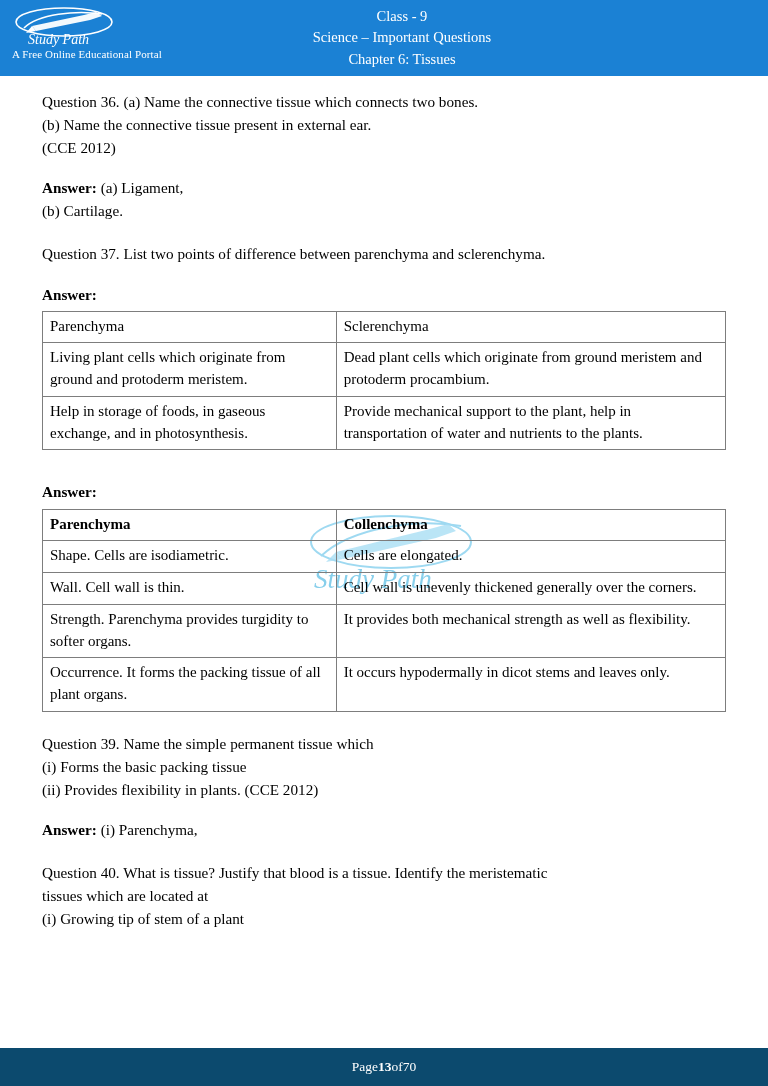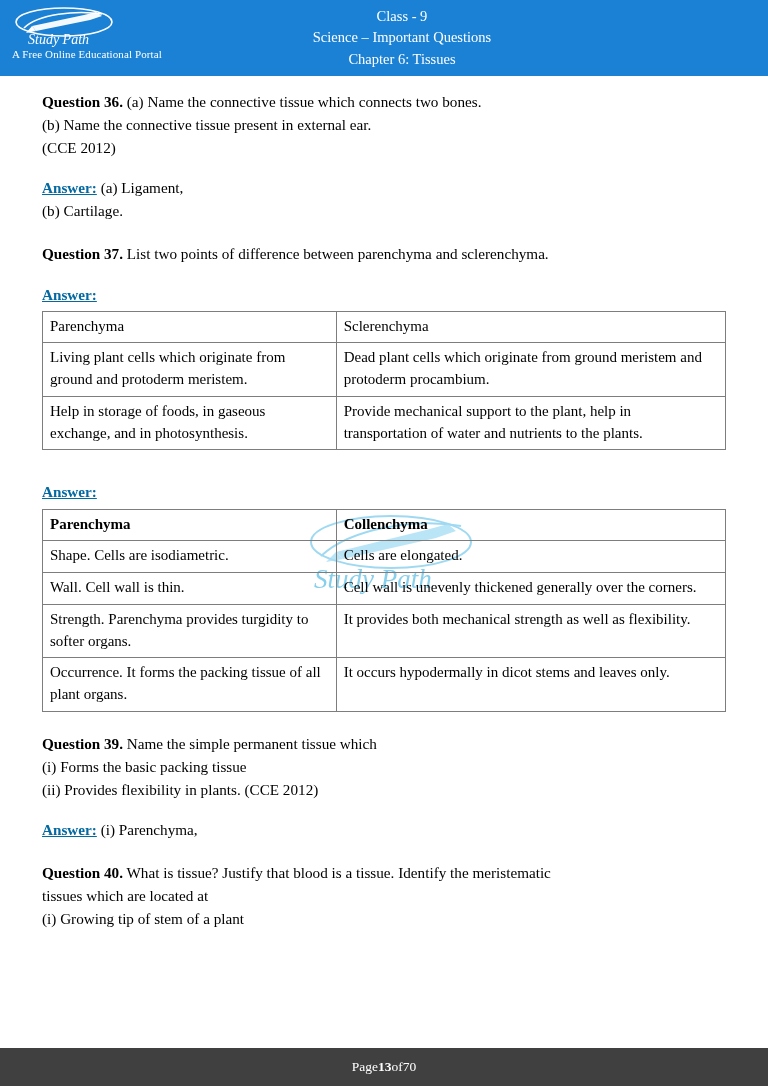--- a/index.html
+++ b/index.html
@@ -66,22 +66,22 @@
     font-size: 15.2px;
     line-height: 1.52;
     position: relative;
     z-index: 2;
   }
   .q-block { margin-bottom: 2px; }
   .para { margin: 0; }
   .gap-sm { height: 10px; }
   .gap-md { height: 15px; }
   .gap-lg { height: 18px; }
-  .qlabel { font-weight: bold; }
-  .alabel { color: #0369a1; font-weight: bold; text-decoration: underline; }
+  .qlabel { font-weight: normal; }
+  .alabel { color: #000000; font-weight: bold; }
 
   
   table.diff {
     width: 100%;
     border-collapse: collapse;
     margin-top: 5px;
     margin-bottom: 2px;
     font-size: 15px;
     line-height: 1.45;
     background: transparent;
@@ -117,21 +117,21 @@
     color: #73c7e8;
   }
 
   
   .footer {
     position: absolute;
     left: 0;
     bottom: 0;
     width: 100%;
     height: 38px;
-    background: #404040;
+    background: #0c4a6e;
     color: #ffffff;
     display: flex;
     align-items: center;
     justify-content: center;
     font-size: 13.5px;
     font-family: "Liberation Serif", serif;
   }
   .footer b { font-weight: bold; }
 </style>
 </head>

